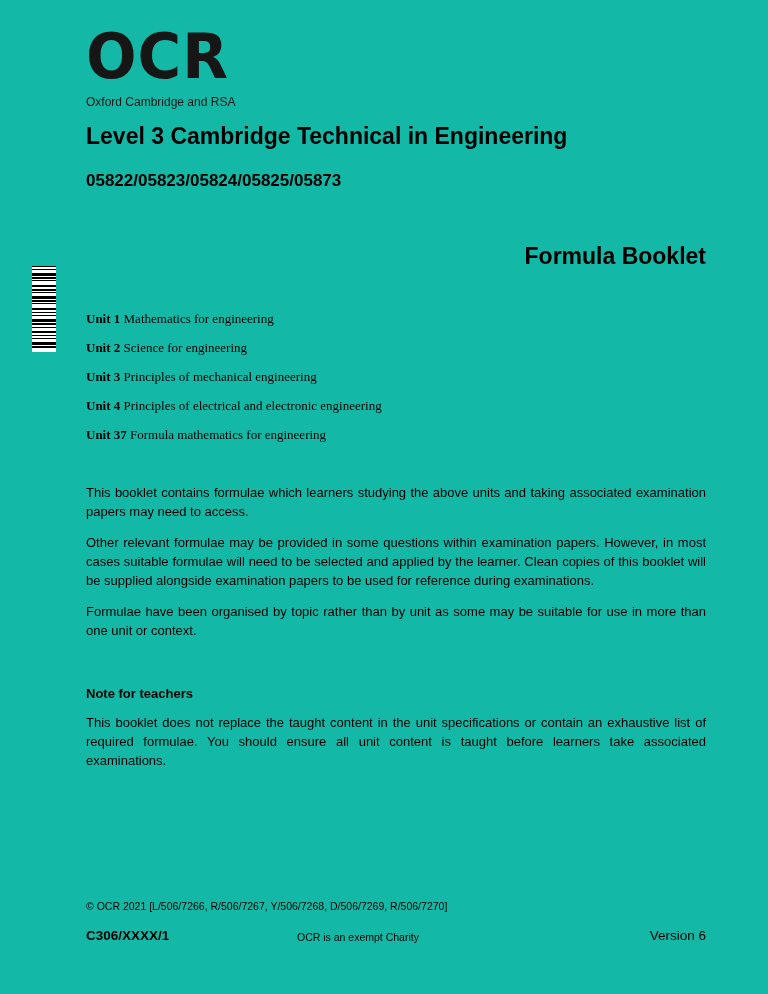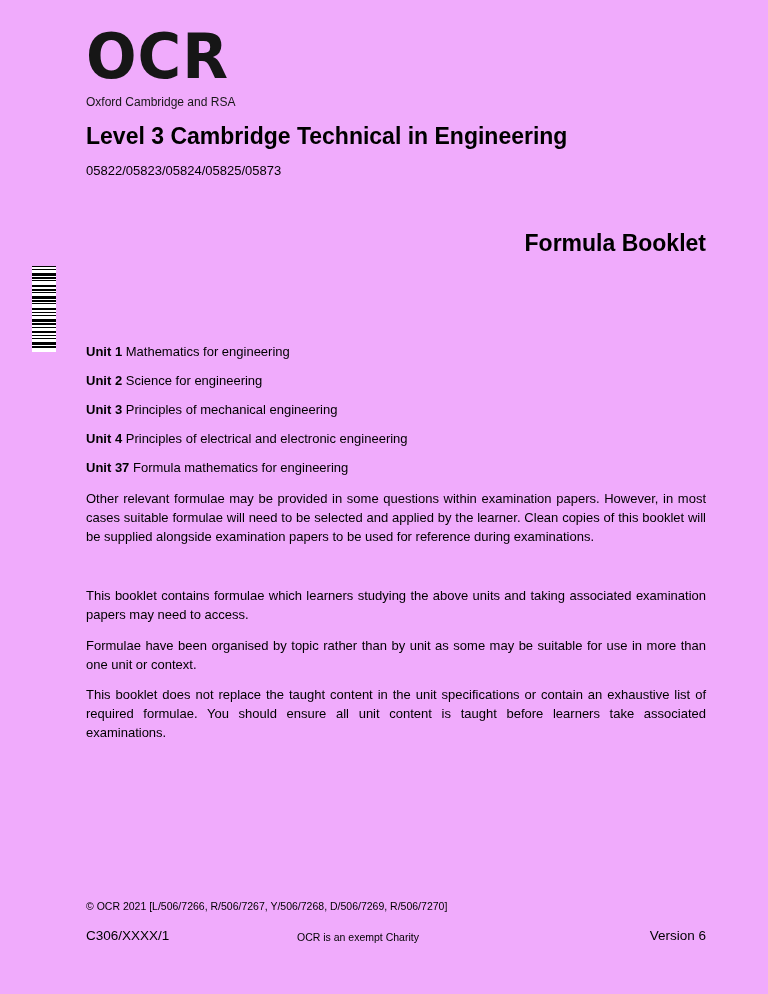--- a/index.html
+++ b/index.html
@@ -5,21 +5,21 @@
   html, body {
     margin: 0;
     padding: 0;
     background: #e8e8e8;
   }
   .page {
     position: relative;
     width: 768px;
     height: 994px;
     margin: 0 auto;
-    background: #f0abfc;
+    background: #14b8a6;
     font-family: "Liberation Sans", sans-serif;
     color: #000000;
     overflow: hidden;
   }
   .content {
     position: absolute;
     left: 86px;
     top: 0;
     width: 620px;
   }
@@ -41,35 +41,36 @@
     margin-top: 7px;
     color: #161616;
   }
   .title {
     margin: 14px 0 0 0;
     font-size: 23px;
     font-weight: bold;
     line-height: 1.2;
   }
   .codes {
-    margin-top: 12px;
-    font-size: 13px;
-    font-weight: normal;
+    margin-top: 20px;
+    font-size: 17px;
+    font-weight: bold;
     line-height: 1.2;
   }
   .booklet-title {
     margin: 52px 0 0 0;
     font-size: 23px;
     font-weight: bold;
     line-height: 1.2;
     text-align: right;
   }
   .units {
-    margin-top: 86px;
+    margin-top: 40px;
     font-size: 13px;
+    font-family: Liberation Serif, serif;
   }
   .unit-row {
     line-height: 16px;
     margin-bottom: 13px;
   }
   .unit-label {
     font-weight: bold;
   }
   .body-para {
     margin: 12px 0 0 0;
@@ -110,21 +111,21 @@
     left: 86px;
     top: 899px;
     font-size: 10.5px;
     line-height: 14px;
   }
   .doc-code {
     position: absolute;
     left: 86px;
     top: 928px;
     font-size: 13.5px;
-    font-weight: normal;
+    font-weight: bold;
     line-height: 16px;
   }
   .charity {
     position: absolute;
     left: 297px;
     top: 930px;
     font-size: 10.5px;
     line-height: 14px;
     text-align: center;
   }
@@ -157,24 +158,25 @@
     <h2 class="booklet-title">Formula Booklet</h2>
 
     <div class="units">
       <div class="unit-row"><span class="unit-label">Unit 1</span><span> Mathematics for engineering</span></div>
       <div class="unit-row"><span class="unit-label">Unit 2</span><span> Science for engineering</span></div>
       <div class="unit-row"><span class="unit-label">Unit 3</span><span> Principles of mechanical engineering</span></div>
       <div class="unit-row"><span class="unit-label">Unit 4</span><span> Principles of electrical and electronic engineering</span></div>
       <div class="unit-row"><span class="unit-label">Unit 37</span><span> Formula mathematics for engineering</span></div>
     </div>
 
+    <p class="body-para first-para">This booklet contains formulae which learners studying the above units and taking associated examination papers may need to access.</p>
     <p class="body-para">Other relevant formulae may be provided in some questions within examination papers. However, in most cases suitable formulae will need to be selected and applied by the learner. Clean copies of this booklet will be supplied alongside examination papers to be used for reference during examinations.</p>
-    <p class="body-para first-para">This booklet contains formulae which learners studying the above units and taking associated examination papers may need to access.</p>
     <p class="body-para">Formulae have been organised by topic rather than by unit as some may be suitable for use in more than one unit or context.</p>
 
+    <div class="note-heading">Note for teachers</div>
     <p class="body-para note-body">This booklet does not replace the taught content in the unit specifications or contain an exhaustive list of required formulae. You should ensure all unit content is taught before learners take associated examinations.</p>
 
   </div>
 
   <div class="copyright">© OCR 2021 [L/506/7266, R/506/7267, Y/506/7268, D/506/7269, R/506/7270]</div>
   <div class="doc-code">C306/XXXX/1</div>
   <div class="charity">OCR is an exempt Charity</div>
   <div class="version">Version 6</div>
 
 </div>

